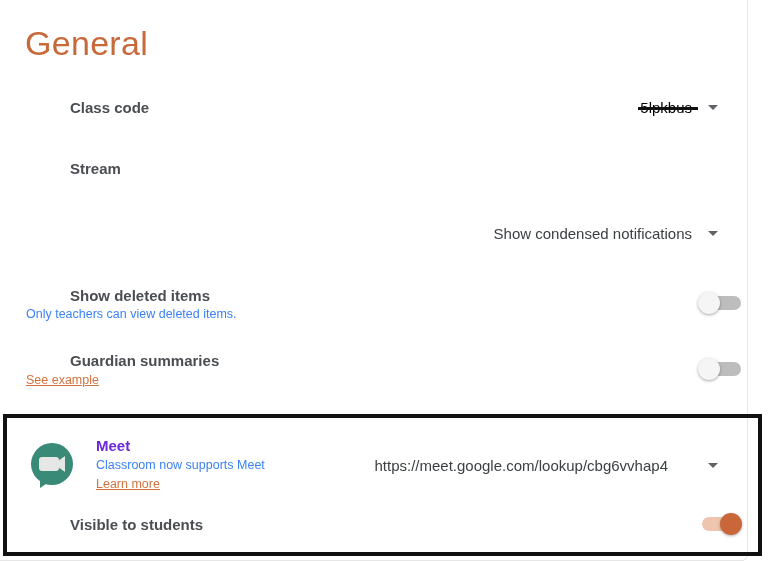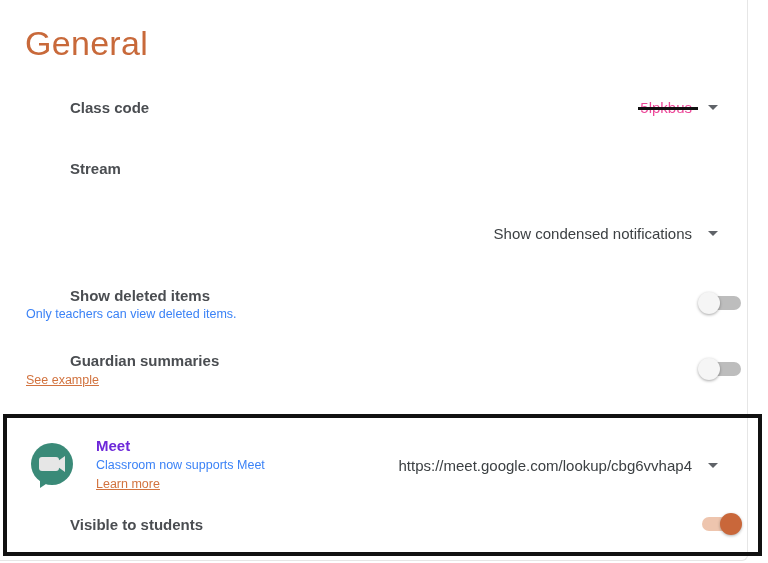--- a/index.html
+++ b/index.html
@@ -35,21 +35,21 @@
   .select {
     position: absolute; right: 29px; display: flex; align-items: center;
     font-size: 15px; color: #3c4043; cursor: pointer;
   }
   .select .value { white-space: nowrap; }
   .select .arrow {
     width: 0; height: 0; margin-left: 16px;
     border-left: 5px solid transparent; border-right: 5px solid transparent;
     border-top: 5px solid #5f6368;
   }
-  .redacted { position: relative; color: #ec4899; }
+  .redacted { position: relative; color: #000000; }
   .redacted::after {
     content: ""; position: absolute; left: -2px; right: -6px; top: 50%;
     height: 3px; margin-top: -1px; background: #111;
   }
   .toggle { position: absolute; width: 44px; height: 24px; cursor: pointer; }
   .toggle .track {
     position: absolute; top: 5px; height: 14px; left: 9px; right: 1px;
     border-radius: 7px; background: #bdbdbd;
   }
   .toggle .knob {
@@ -107,21 +107,21 @@
       <circle cx="22" cy="22" r="21" fill="#3a8a78"></circle>
       <path d="M10 34 L10 46 L22 38 Z" fill="#3a8a78"></path>
       <rect x="9" y="15" width="20" height="14" rx="3" fill="#e6e6e6"></rect>
       <path d="M28 19 L35 14 L35 30 L28 25 Z" fill="#e6e6e6"></path>
     </svg>
   </div>
   <div class="meet-title">Meet</div>
   <div class="sublabel" style="left:96px; top:458px;">Classroom now supports Meet</div>
   <div class="link" style="left:96px; top:477px;">Learn more</div>
 
-  <div class="select" style="top:457px;">
+  <div class="select" style="top:457px;gap:24px;">
     <span class="value">https://meet.google.com/lookup/cbg6vvhap4</span>
     <span class="arrow"></span>
   </div>
 
   <div class="label" style="top:516px;">Visible to students</div>
   <div class="toggle on" style="left:700px; top:512px;">
     <div class="track"></div>
     <div class="knob"></div>
   </div>
 

